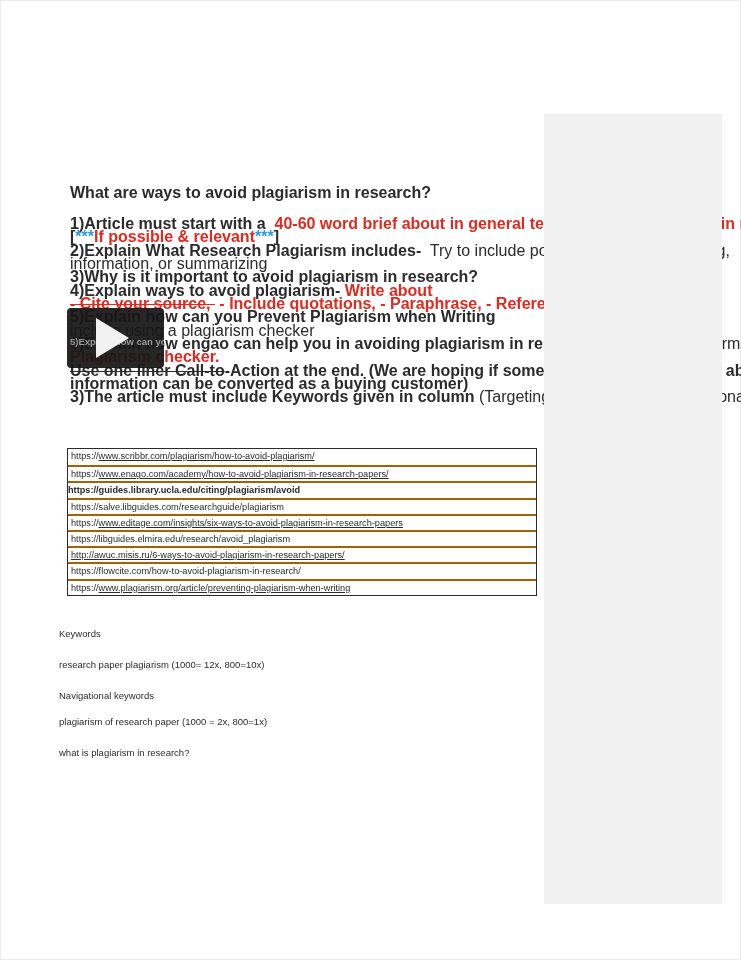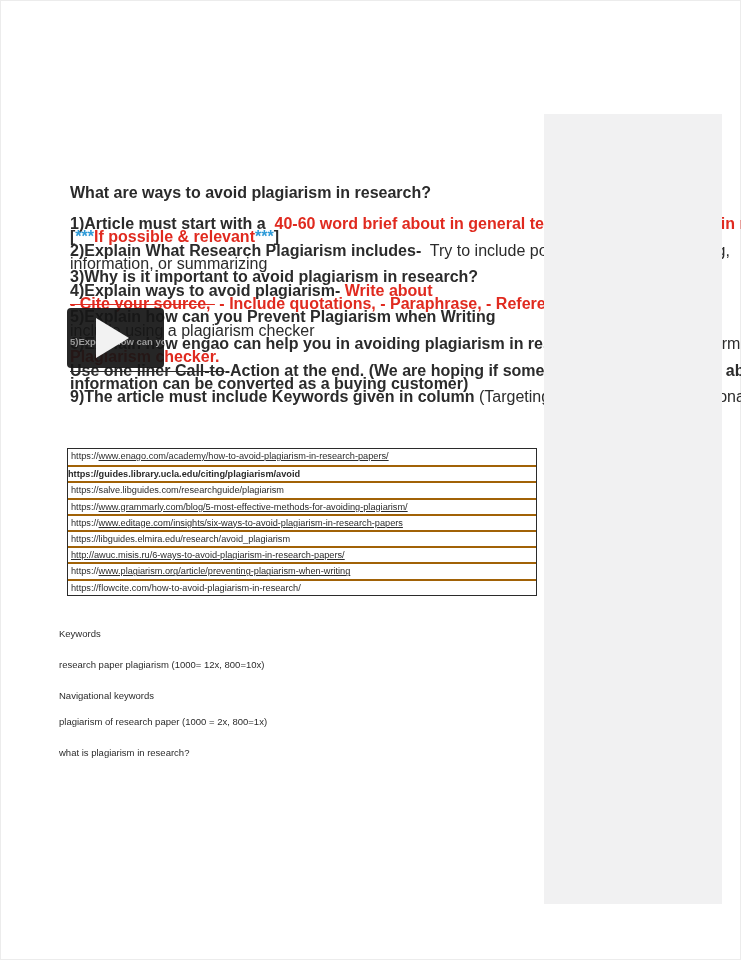--- a/index.html
+++ b/index.html
@@ -46,33 +46,33 @@
   <div class="line"><span>information, or summarizing</span></div>
   <div class="line"><span class="b">3)Why is it important to avoid plagiarism in research?</span></div>
   <div class="line"><span class="b">4)Explain ways to avoid plagiarism-</span><span class="b r"> Write about</span></div>
   <div class="line"><span class="b r st">- Cite your source, </span><span class="b r"> - Include quotations, - Paraphrase, - Referencing</span></div>
   <div class="line"><span class="b">5)Explain how can you Prevent Plagiarism when Writing</span></div>
   <div class="line"><span>include using a plagiarism checker</span></div>
   <div class="line"><span class="b">6)Explain how engao can help you in avoiding plagiarism in research?</span><span> Try to include terms like </span></div>
   <div class="line"><span class="b r">Plagiarism checker.</span></div>
   <div class="line"><span class="b st">Use one liner Call-to</span><span class="b">-Action at the end. (We are hoping if someone convinced with the above</span></div>
   <div class="line"><span class="b">information can be converted as a buying customer)</span></div>
-  <div class="line"><span class="b">9)The article must include Keywords given in column </span><span>(Targeting Keywords and Navigational Keywords)</span></div>
+  <div class="line"><span class="b">3)The article must include Keywords given in column </span><span>(Targeting Keywords and Navigational Keywords)</span></div>
 </div>
 
 <div class="url-table">
+  <div class="trow"><span>https://</span><span class="u">www.scribbr.com/plagiarism/how-to-avoid-plagiarism/</span></div>
   <div class="trow"><span>https://</span><span class="u">www.enago.com/academy/how-to-avoid-plagiarism-in-research-papers/</span></div>
   <div class="trow center"><span>https://guides.library.ucla.edu/citing/plagiarism/avoid</span></div>
   <div class="trow"><span>https://salve.libguides.com/researchguide/plagiarism</span></div>
-  <div class="trow"><span>https://</span><span class="u">www.grammarly.com/blog/5-most-effective-methods-for-avoiding-plagiarism/</span></div>
   <div class="trow"><span>https://</span><span class="u">www.editage.com/insights/six-ways-to-avoid-plagiarism-in-research-papers</span></div>
   <div class="trow"><span>https://libguides.elmira.edu/research/avoid_plagiarism</span></div>
   <div class="trow"><span class="u">http://awuc.misis.ru/6-ways-to-avoid-plagiarism-in-research-papers/</span></div>
+  <div class="trow"><span>https://flowcite.com/how-to-avoid-plagiarism-in-research/</span></div>
   <div class="trow"><span>https://</span><span class="u">www.plagiarism.org/article/preventing-plagiarism-when-writing</span></div>
-  <div class="trow"><span>https://flowcite.com/how-to-avoid-plagiarism-in-research/</span></div>
 </div>
 
 <div class="bline" style="top:628px">Keywords</div>
 <div class="bline" style="top:659px">research paper plagiarism (1000= 12x, 800=10x)</div>
 <div class="bline" style="top:690px">Navigational keywords</div>
 <div class="bline" style="top:716px">plagiarism of research paper (1000 = 2x, 800=1x)</div>
 <div class="bline" style="top:747px">what is plagiarism in research?</div>
 
 <div class="side-panel"></div>
 

